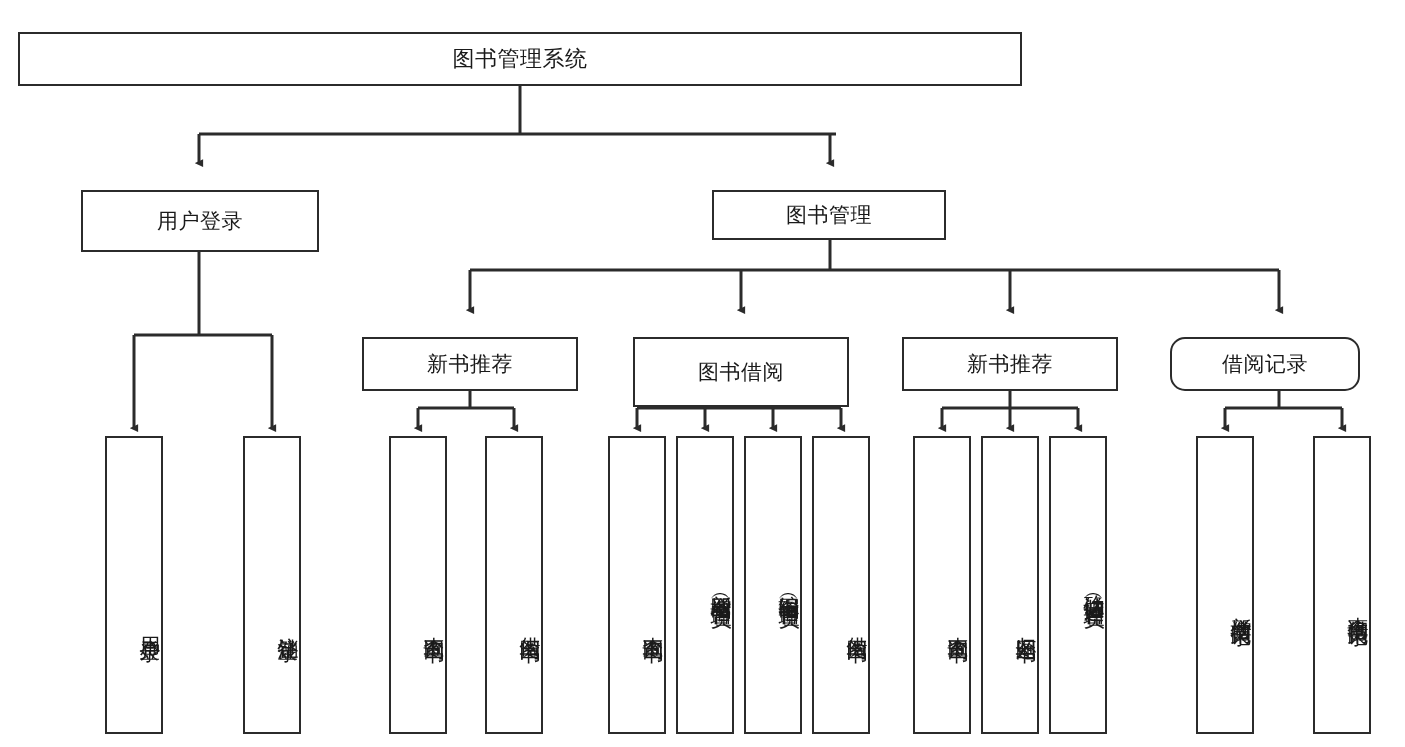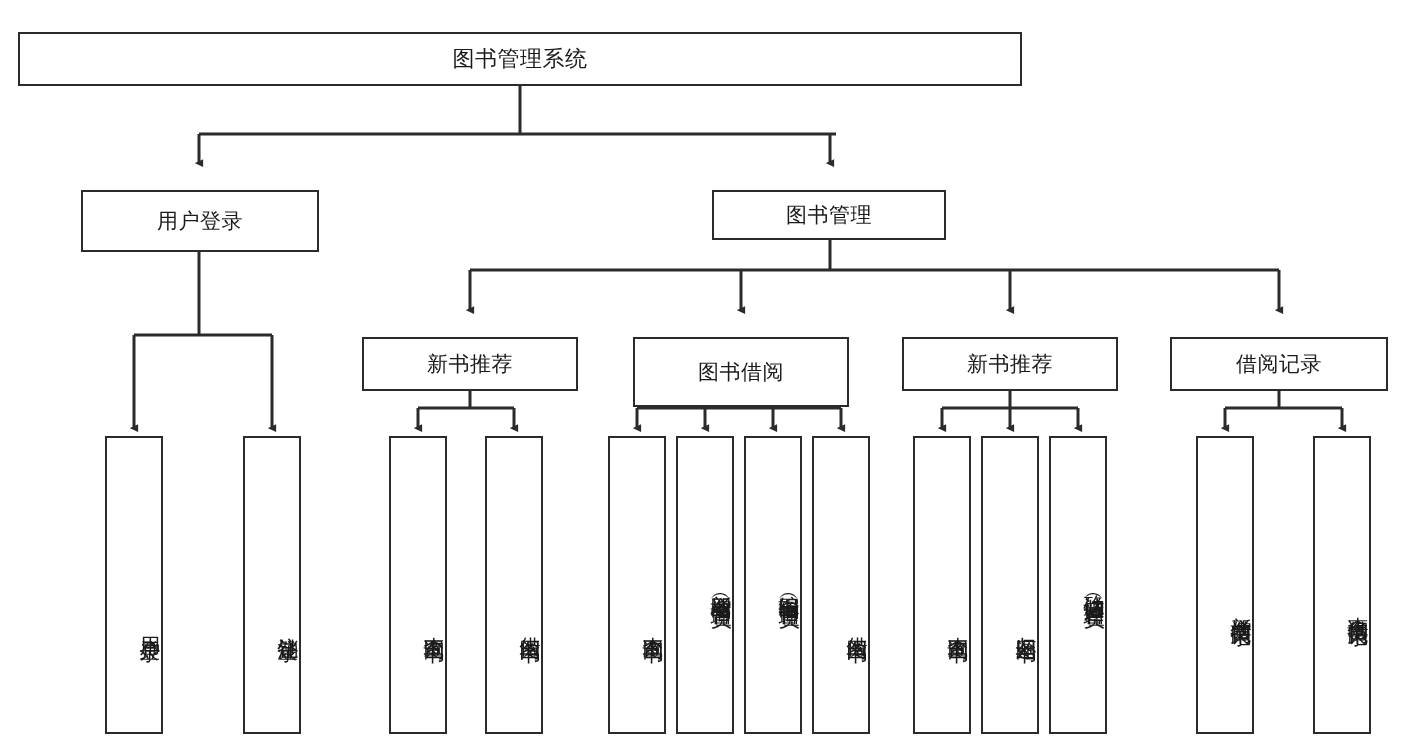--- a/index.html
+++ b/index.html
@@ -148,21 +148,21 @@
 
   <div class="node node-h" style="left:362px; top:318px; width:216px; height:54px;justify-content:center;">
     <span>新书推荐</span>
   </div>
   <div class="node node-h" style="left:633px; top:318px; width:216px; height:70px;">
     <span>图书借阅</span>
   </div>
   <div class="node node-h" style="left:902px; top:318px; width:216px; height:54px;">
     <span>新书推荐</span>
   </div>
-  <div class="node node-h" style="left:1170px; top:318px; width:218px; height:54px;">
+  <div class="node node-h" style="left:1170px; top:318px; width:190px; height:54px;border-radius:15px;">
     <span>借阅记录</span>
   </div>
 
   <div class="node node-v" style="left:105px; top:436px; width:58px; height:298px; padding-top:78px;">
     <span>用户登录</span>
   </div>
   <div class="node node-v" style="left:243px; top:436px; width:58px; height:298px; padding-top:78px;">
     <span>注销登录</span>
   </div>
 

